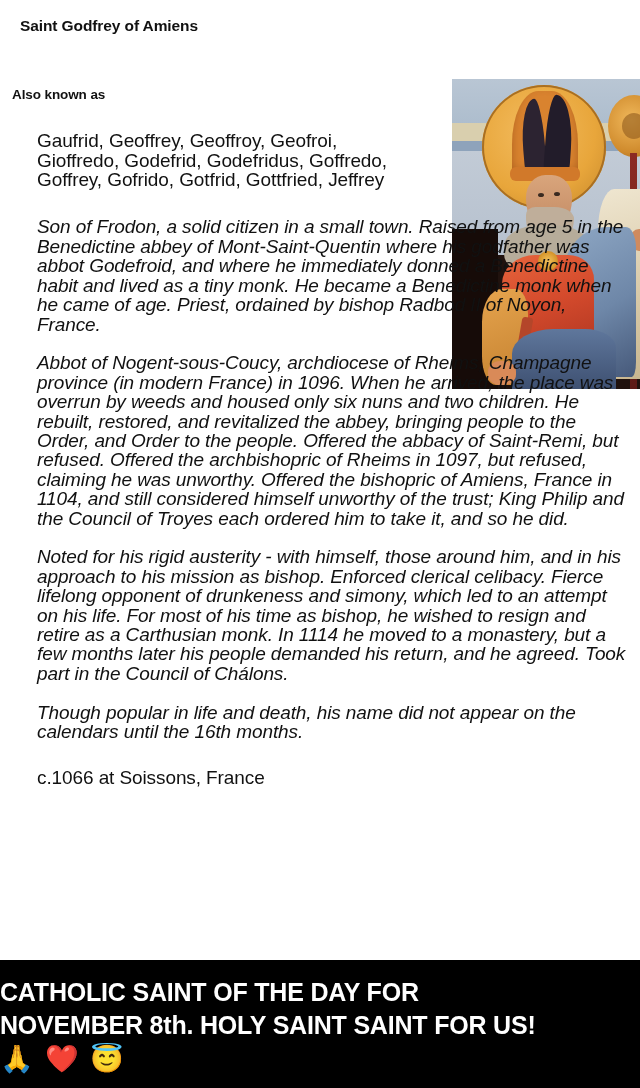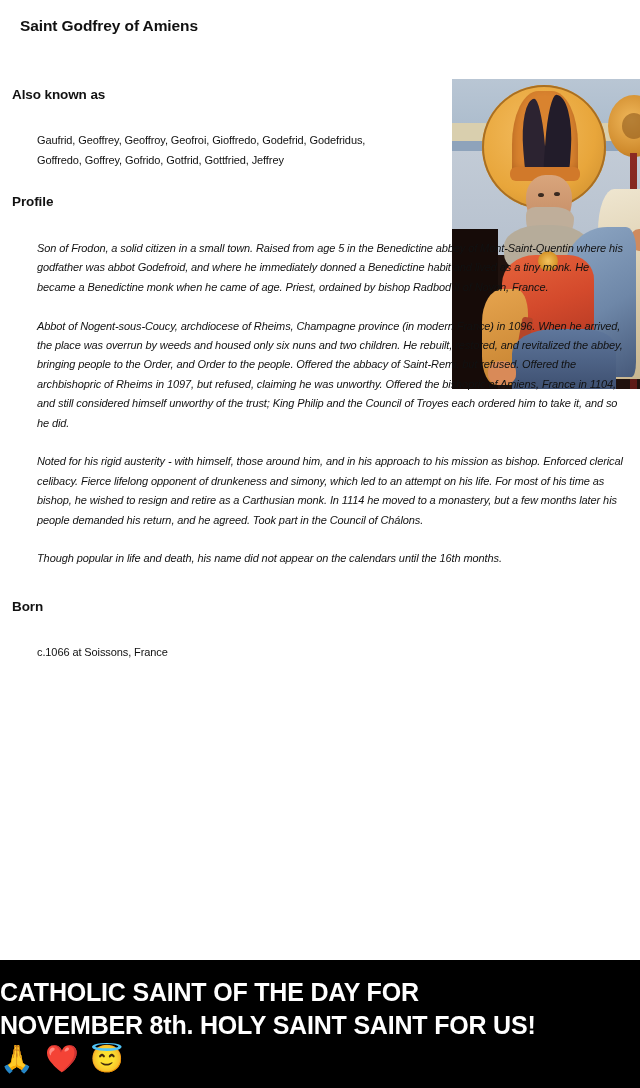--- a/index.html
+++ b/index.html
@@ -45,21 +45,21 @@
     margin: 0;
     letter-spacing: -0.1px;
   }
 
   .head-also { padding-top: 44px; }
   .head-profile { padding-top: 24px; }
   .head-born { padding-top: 30px; }
 
   .indent {
     padding-left: 25px;
-    font-size: 11px;
+    font-size: 19px;
     line-height: 19.4px;
     letter-spacing: -0.1px;
   }
 
   .aka {
     padding-top: 27px;
     padding-right: 238px;
   }
 
   .profile-body { padding-top: 28px; font-style: italic; }
@@ -242,29 +242,27 @@
     <div class="pt brooch"></div>
   </figure>
 
   <article class="article">
 
     <h1 class="page-title">Saint Godfrey of Amiens</h1>
 
     <h2 class="section-head head-also">Also known as</h2>
     <div class="indent aka">Gaufrid, Geoffrey, Geoffroy, Geofroi, Gioffredo, Godefrid, Godefridus, Goffredo, Goffrey, Gofrido, Gotfrid, Gottfried, Jeffrey</div>
 
-    <h2 class="section-head head-profile">Profile</h2>
     <div class="indent profile-body">
       <p>Son of Frodon, a solid citizen in a small town. Raised from age 5 in the Benedictine abbey of Mont-Saint-Quentin where his godfather was abbot Godefroid, and where he immediately donned a Benedictine habit and lived as a tiny monk. He became a Benedictine monk when he came of age. Priest, ordained by bishop Radbod II of Noyon, France.</p>
       <p>Abbot of Nogent-sous-Coucy, archdiocese of Rheims, Champagne province (in modern France) in 1096. When he arrived, the place was overrun by weeds and housed only six nuns and two children. He rebuilt, restored, and revitalized the abbey, bringing people to the Order, and Order to the people. Offered the abbacy of Saint-Remi, but refused. Offered the archbishopric of Rheims in 1097, but refused, claiming he was unworthy. Offered the bishopric of Amiens, France in 1104, and still considered himself unworthy of the trust; King Philip and the Council of Troyes each ordered him to take it, and so he did.</p>
       <p>Noted for his rigid austerity - with himself, those around him, and in his approach to his mission as bishop. Enforced clerical celibacy. Fierce lifelong opponent of drunkeness and simony, which led to an attempt on his life. For most of his time as bishop, he wished to resign and retire as a Carthusian monk. In 1114 he moved to a monastery, but a few months later his people demanded his return, and he agreed. Took part in the Council of Chálons.</p>
       <p>Though popular in life and death, his name did not appear on the calendars until the 16th months.</p>
     </div>
 
-    <h2 class="section-head head-born">Born</h2>
     <div class="indent born-body">c.1066 at Soissons, France</div>
 
   </article>
 
   <div class="footer-banner">
     <div class="footer-line">CATHOLIC SAINT OF THE DAY FOR</div>
     <div class="footer-line">NOVEMBER 8th. HOLY SAINT SAINT FOR US!</div>
     <div class="footer-emoji">🙏 ❤️ 😇</div>
   </div>
 

